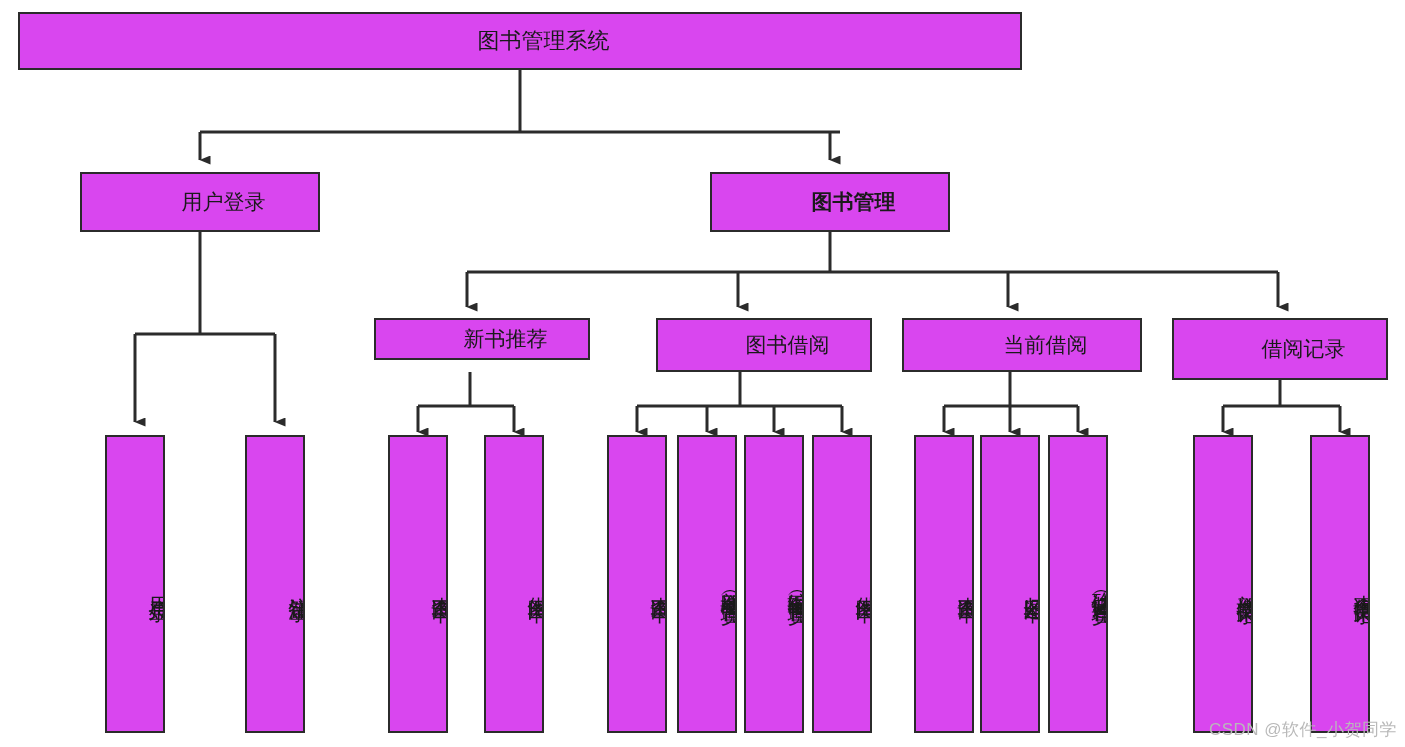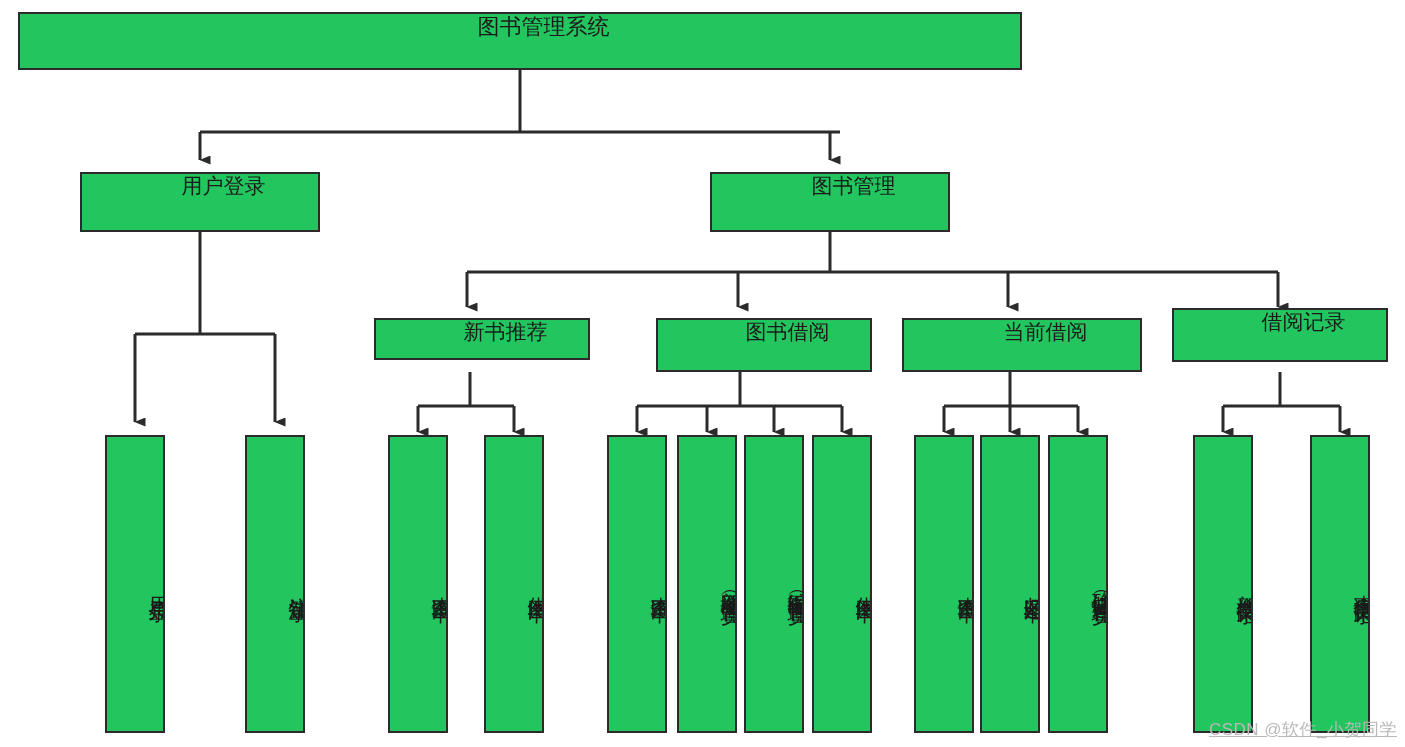--- a/index.html
+++ b/index.html
@@ -23,22 +23,23 @@
     left: 0;
     top: 0;
     width: 1405px;
     height: 747px;
     pointer-events: none;
   }
   .node {
     position: absolute;
     box-sizing: border-box;
     border: 2px solid #2b2b2b;
-    background: #22c55e;
+    background: #d946ef;
     display: flex;
+    align-items: center;
     justify-content: center;
     color: #1a1a1a;
     padding-left: 47px;
   }
   .node .lbl {
     display: block;
     text-align: center;
     line-height: 1.18;
     white-space: nowrap;
   }
@@ -61,21 +62,20 @@
     white-space: nowrap;
   }
   #watermark {
     position: absolute;
     right: 8px;
     bottom: 6px;
     font-size: 17px;
     color: #b9b9b9;
     letter-spacing: 0.5px;
     white-space: nowrap;
-    text-decoration: underline;
   }
 </style>
 </head>
 <body>
 
 <div id="canvas">
 
   <svg id="wires" viewBox="0 0 1405 747">
     <defs>
       <marker id="arr" markerWidth="10" markerHeight="12" refX="4.5" refY="10.5" orient="auto" markerUnits="userSpaceOnUse">
@@ -126,34 +126,34 @@
     </g>
   </svg>
 
   <div class="node h title" style="left:18px; top:12px; width:1004px; height:58px;">
     <span class="lbl">图书管理系统</span>
   </div>
 
   <div class="node h" style="left:80px; top:172px; width:240px; height:60px;">
     <span class="lbl">用户登录</span>
   </div>
-  <div class="node h" style="left:710px; top:172px; width:240px; height:60px;">
+  <div class="node h" style="left:710px; top:172px; width:240px; height:60px;font-weight:bold;">
     <span class="lbl">图书管理</span>
   </div>
 
   <div class="node h" style="left:374px; top:318px; width:216px; height:42px;">
     <span class="lbl">新书推荐</span>
   </div>
   <div class="node h" style="left:656px; top:318px; width:216px; height:54px;">
     <span class="lbl">图书借阅</span>
   </div>
   <div class="node h" style="left:902px; top:318px; width:240px; height:54px;">
     <span class="lbl">当前借阅</span>
   </div>
-  <div class="node h" style="left:1172px; top:308px; width:216px; height:54px;">
+  <div class="node h" style="left:1172px; top:318px; width:216px; height:62px;">
     <span class="lbl">借阅记录</span>
   </div>
 
   <div class="node v" style="left:105px; top:435px; width:60px; height:298px;">
     <span class="lbl">用户登录</span>
   </div>
   <div class="node v" style="left:245px; top:435px; width:60px; height:298px;">
     <span class="lbl">注销登录</span>
   </div>
 

